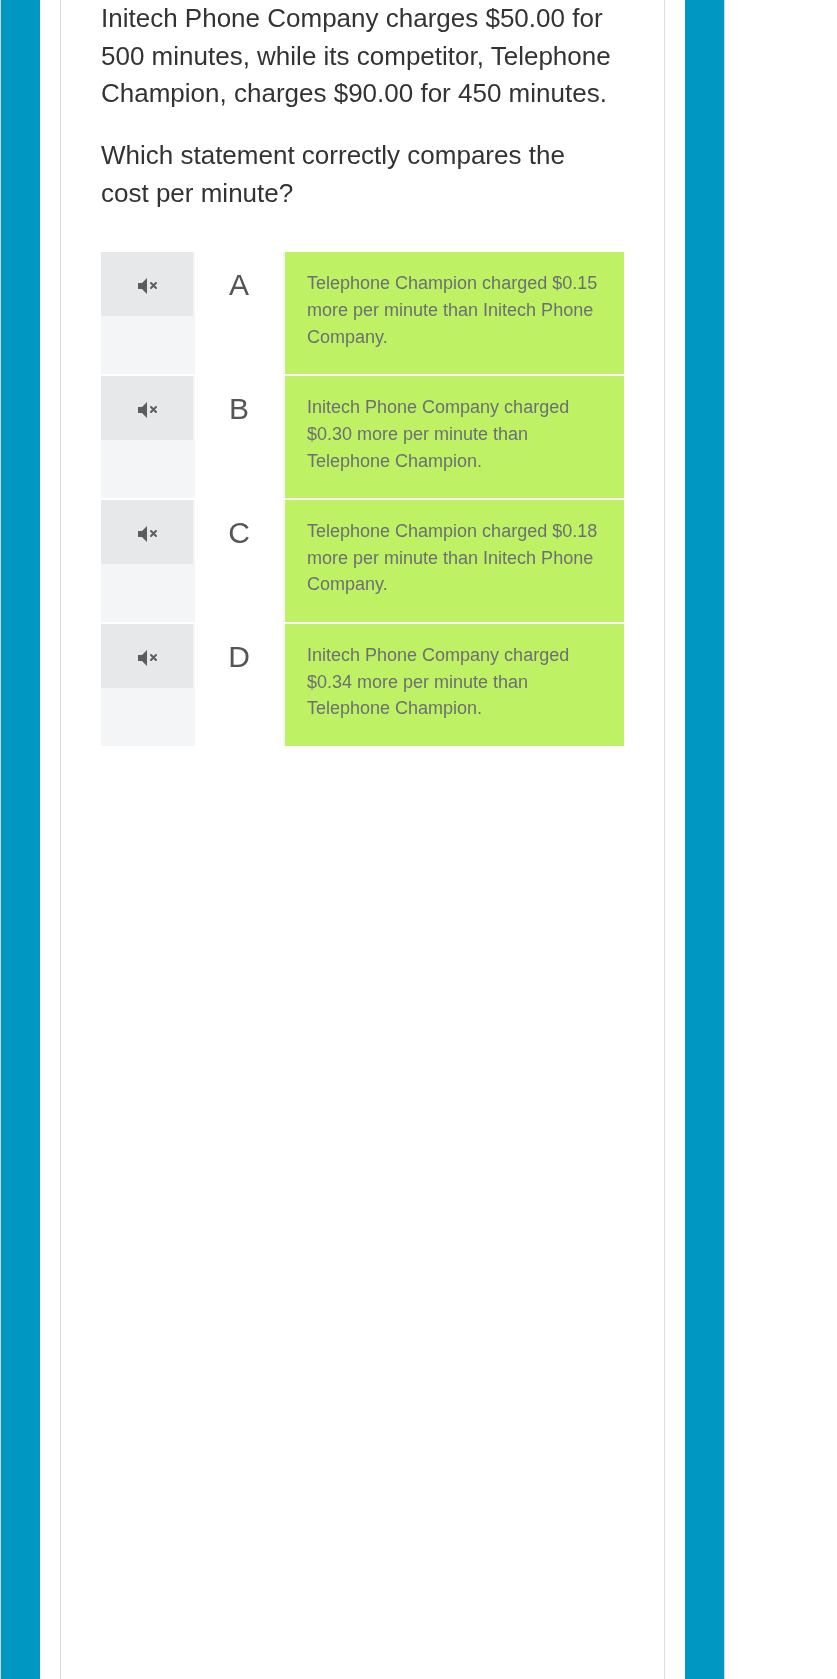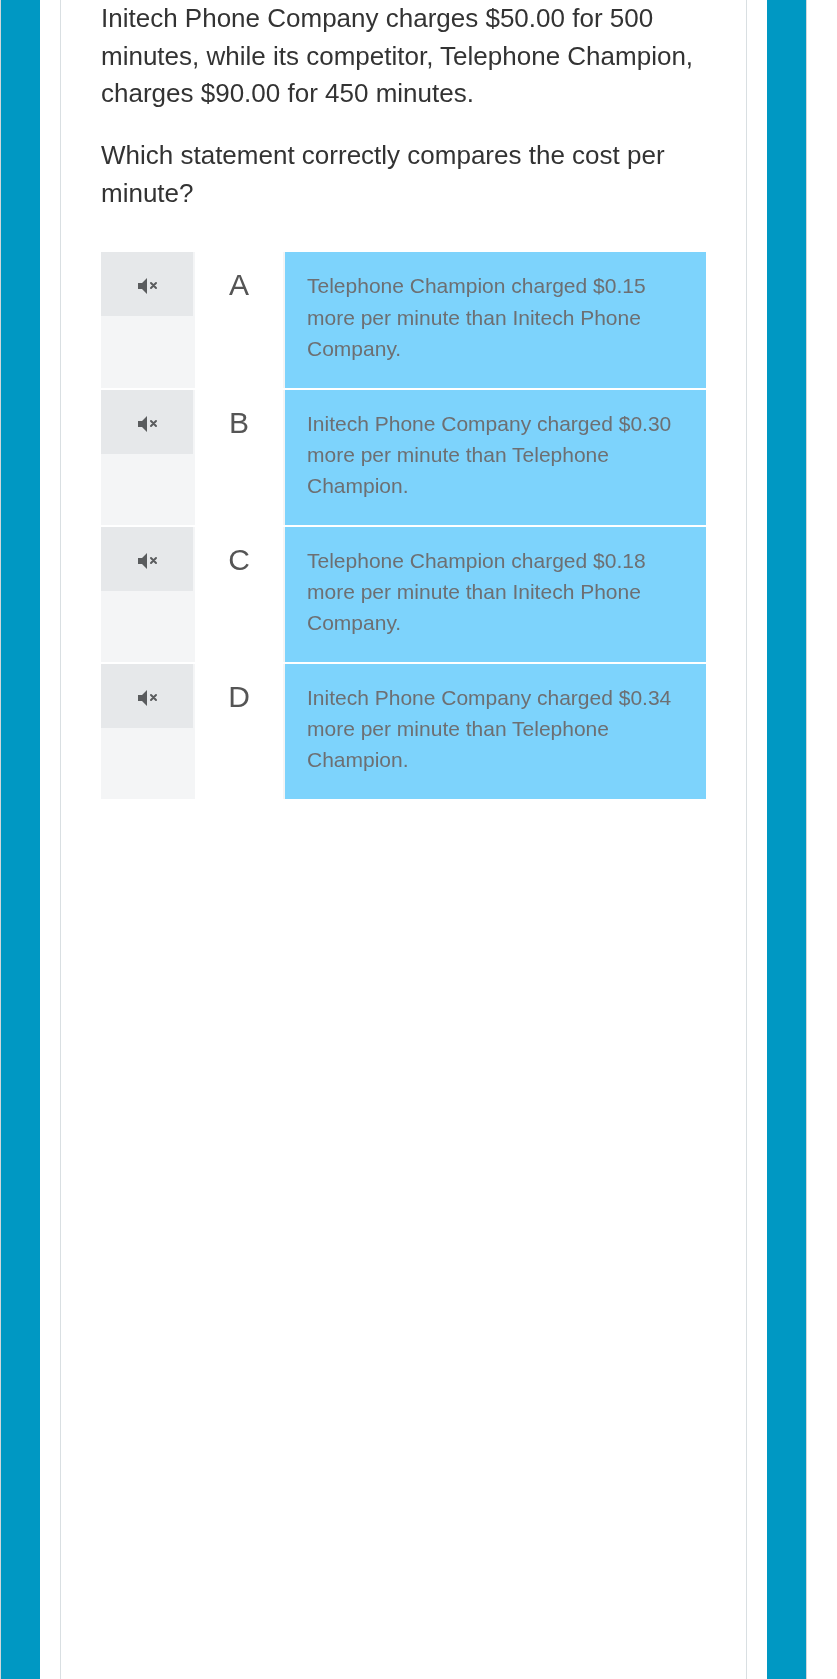--- a/index.html
+++ b/index.html
@@ -4,21 +4,21 @@
 <style>
   * { box-sizing: border-box; margin: 0; padding: 0; }
   html, body { height: 100%; }
   body {
     font-family: -apple-system, BlinkMacSystemFont, "Helvetica Neue", Helvetica, Arial, sans-serif;
     background: #fff;
     color: #333;
   }
   .outer {
     display: flex;
-    width: 807px;
+    width: 725px;
     min-height: 1679px;
   }
   .teal-bar {
     background: #0098c3;
     width: 40px;
     flex-shrink: 0;
   }
   .teal-bar.left { border-left: 1px solid #cfd7db; }
   .teal-bar.right { border-right: 1px solid #cfd7db; }
   .gap-bar {
@@ -71,22 +71,22 @@
     border-right: 2px solid #f4f5f6;
     display: flex;
     justify-content: center;
     align-items: flex-start;
     padding-top: 16px;
     font-size: 30px;
     color: #555;
   }
   .text-cell {
     flex: 1;
-    background: #7dd3fc;
-    font-size: 21px;
+    background: #bef264;
+    font-size: 18px;
     line-height: 1.48;
     color: #6d6f72;
     padding: 18px 22px 24px 22px;
   }
   .sound-icon {
     width: 24px;
     height: 24px;
     fill: #5a5c5e;
   }
 </style>

